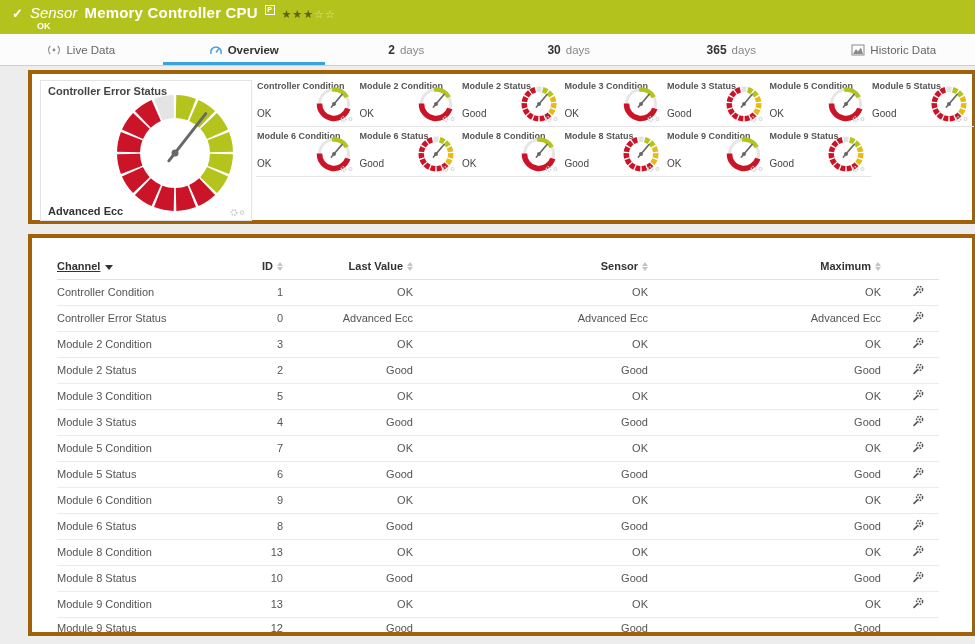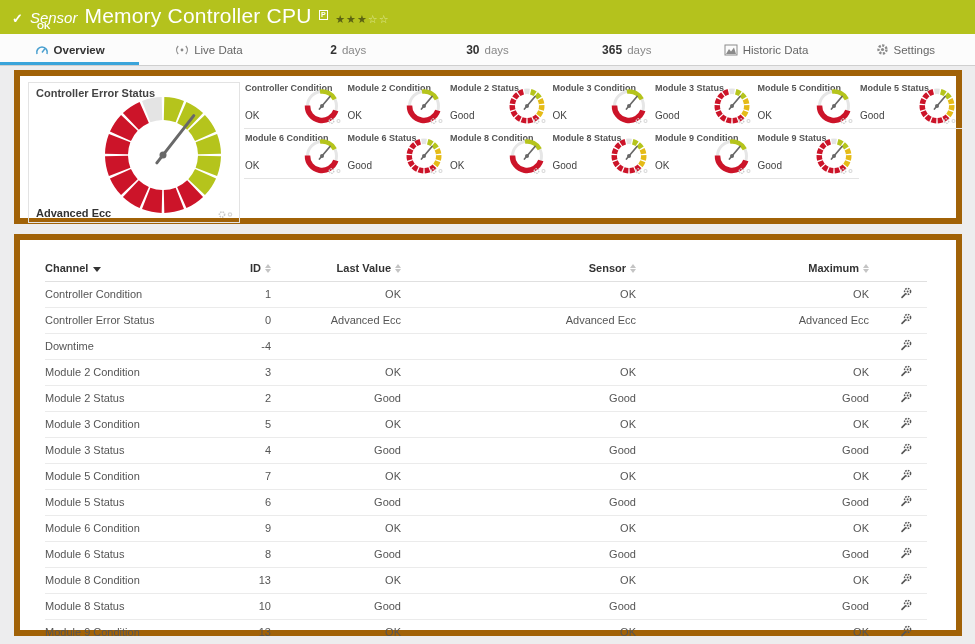--- a/index.html
+++ b/index.html
@@ -6,54 +6,54 @@
   html,body { margin:0; padding:0; }
   body {
     width:975px; height:644px; position:relative; overflow:hidden;
     background:#ededee; font-family:"Liberation Sans", sans-serif; color:#555;
   }
   
   .hdr { position:absolute; left:0; top:0; width:100%; height:34px; background:#b4c21d; color:#fff; }
   .hdr-line1 { position:absolute; left:12px; top:4px; display:flex; align-items:baseline; gap:7px; white-space:nowrap; }
   .hdr-check { font-size:13px; font-weight:bold; }
   .hdr-kind { font-style:italic; font-size:15px; }
-  .hdr-title { font-size:21px; font-weight:normal; letter-spacing:.2px; }
+  .hdr-title { font-size:15px; font-weight:bold; letter-spacing:.2px; }
   .hdr-flag { font-size:7px; font-weight:bold; border:1px solid #fff; padding:0 1.5px; position:relative; top:-6px; line-height:8px; }
   .hdr-stars { font-size:11px; letter-spacing:1px; }
   .stars-filled { color:#5c6313; }
   .stars-empty { color:#dde68e; }
   .hdr-status { position:absolute; left:37px; top:21px; font-size:9px; font-weight:bold; }
   
   .tabbar { position:absolute; left:0; top:34px; width:100%; height:32px; background:#fcfcfc;
             border-bottom:1px solid #cfcfcf; display:flex; }
   .tab { flex:1; display:flex; align-items:center; justify-content:center; gap:5px;
          font-size:11.5px; color:#666; cursor:pointer; position:relative; }
   .tab.active { color:#333; box-shadow: inset 0 -3px 0 #3aa4da; font-weight:bold; }
   .tab .num { font-weight:bold; color:#333; font-size:12px; }
   .tab .unit { color:#888; }
   .tab svg { display:block; }
   
-  .card { position:absolute; left:14px; width:948px; background:#fff; border:6px solid #a16207; }
+  .card { position:absolute; left:28px; width:948px; background:#fff; border:4px solid #a16207; }
   .card-gauges { top:70px; height:154px; }
   .card-table  { top:234px; height:402px; }
   
   .main-tile { position:absolute; left:8px; top:6px; width:212px; height:141px; border:1px solid #e3e3e3; }
   .main-title { position:absolute; left:7px; top:4px; font-size:11px; font-weight:bold; color:#444; }
   .main-value { position:absolute; left:7px; bottom:3px; font-size:11px; font-weight:bold; color:#333; }
   .main-tile svg.gauge { position:absolute; left:0; top:0; }
   .tile-icons { position:absolute; right:4px; bottom:3px; }
   
   .gauge-grid { position:absolute; left:224px; top:6px; width:718px; display:flex; flex-wrap:wrap; }
   .gtile { width:102.5px; height:47px; margin-bottom:3px; position:relative; border-bottom:1px solid #e4e4e4; cursor:pointer; }
   .gtile .glabel { position:absolute; left:1px; top:1px; font-size:9px; font-weight:bold; color:#555; white-space:nowrap; }
   .gtile svg.gauge { position:absolute; right:5px; top:4px; }
   .gtile .gvalue { position:absolute; left:1px; bottom:7px; font-size:10px; color:#444; }
   
   table.channels { position:absolute; left:25px; top:16px; width:882px; border-collapse:collapse; table-layout:fixed; }
-  table.channels th { font-size:11px; color:#333; font-weight:bold; padding:6px 0 7px 0; border-bottom:1px solid #e0e0e0; text-align:left; }
+  table.channels th { font-size:11px; color:#333; font-weight:bold; padding:6px 0 7px 0; border-bottom:1px solid #e0e0e0; text-align:left;text-decoration:underline; }
   table.channels td { font-size:11px; color:#555; padding:4px 0 5px 0; border-bottom:1px solid #ebebeb; }
   .col-id, .col-last, .col-min, .col-max { text-align:right !important; }
   th.col-id span, th.col-last span, th.col-min span, th.col-max span { display:inline-flex; align-items:center; }
   .col-gear { text-align:right !important; padding-right:14px !important; }
   .caret-down { display:inline-block; width:0; height:0; border-left:4px solid transparent; border-right:4px solid transparent;
                 border-top:5px solid #333; margin-left:5px; vertical-align:middle; }
   .sortpair { display:inline-flex; flex-direction:column; gap:1px; margin-left:4px; vertical-align:middle; }
   .tri-up   { width:0; height:0; border-left:3px solid transparent; border-right:3px solid transparent; border-bottom:4px solid #c4c4c4; }
   .tri-down { width:0; height:0; border-left:3px solid transparent; border-right:3px solid transparent; border-top:4px solid #c4c4c4; }
   .rowgear { cursor:pointer; }
@@ -66,60 +66,53 @@
     <span class="hdr-check">✓</span>
     <span class="hdr-kind">Sensor</span>
     <span class="hdr-title">Memory Controller CPU</span>
     <span class="hdr-flag">P</span>
     <span class="hdr-stars"><span class="stars-filled">★★★</span><span class="stars-empty">☆☆</span></span>
   </div>
   <div class="hdr-status">OK</div>
 </div>
 
 <div class="tabbar">
-  <div class="tab active">
-    <svg width="14" height="12" viewBox="0 0 14 12">
-      <path d="M2 10 A5.3 5.3 0 1 1 12 10" fill="none" stroke="#4aa0d0" stroke-width="1.6"></path>
-      <line x1="7" y1="8.5" x2="10" y2="4.5" stroke="#4aa0d0" stroke-width="1.4"></line>
-    </svg>
-    <span>Overview</span>
-  </div>
   <div class="tab">
     <svg width="14" height="12" viewBox="0 0 14 12">
       <path d="M3.2 2 A6 6 0 0 0 3.2 10" fill="none" stroke="#8a8a8a" stroke-width="1.2"></path>
       <path d="M10.8 2 A6 6 0 0 1 10.8 10" fill="none" stroke="#8a8a8a" stroke-width="1.2"></path>
       <circle cx="7" cy="6" r="1.4" fill="#8a8a8a"></circle>
     </svg>
     <span>Live Data</span>
   </div>
+  <div class="tab active">
+    <svg width="14" height="12" viewBox="0 0 14 12">
+      <path d="M2 10 A5.3 5.3 0 1 1 12 10" fill="none" stroke="#4aa0d0" stroke-width="1.6"></path>
+      <line x1="7" y1="8.5" x2="10" y2="4.5" stroke="#4aa0d0" stroke-width="1.4"></line>
+    </svg>
+    <span>Overview</span>
+  </div>
   <div class="tab">
     <span class="num">2</span>
     <span class="unit">days</span>
   </div>
   <div class="tab">
     <span class="num">30</span>
     <span class="unit">days</span>
   </div>
   <div class="tab">
     <span class="num">365</span>
     <span class="unit">days</span>
   </div>
   <div class="tab">
     <svg width="14" height="12" viewBox="0 0 14 12">
       <rect x="1" y="1" width="12" height="10" fill="none" stroke="#8a8a8a" stroke-width="1"></rect>
       <path d="M2 10 L5 5 L7 7.5 L10 3.5 L12 10 Z" fill="#8a8a8a"></path>
     </svg>
     <span>Historic Data</span>
-  </div>
-  <div class="tab">
-    <svg width="13" height="13" viewBox="0 0 13 13">
-      <circle cx="6.5" cy="6.5" r="4" fill="none" stroke="#8a8a8a" stroke-width="2.4" stroke-dasharray="2.2 1.4"></circle>
-      <circle cx="6.5" cy="6.5" r="1.6" fill="#8a8a8a"></circle>
-    </svg>
-    <span>Settings</span>
   </div>
 </div>
 
 <div class="card card-gauges">
   <div class="main-tile">
     <div class="main-title">Controller Error Status</div>
     <svg class="gauge" id="main-gauge-svg" width="212" height="139" viewBox="0 0 212 139">
         <path d="M113.02577493523866 17.92521952950029 A58 58 0 0 1 132.68413465277868 14.014928659283498 L133.20594332495264 37.00900867370556 A35 35 0 0 0 121.34314004712678 39.36866695745707 Z" fill="#e4e4e4"></path>
         <path d="M135.31586534722132 14.014928659283498 A58 58 0 0 1 154.97422506476136 17.925219529500296 L146.65685995287325 39.36866695745707 A35 35 0 0 0 134.79405667504736 37.00900867370556 Z" fill="#b5c41c"></path>
         <path d="M157.40562718843861 18.93233926471016 A58 58 0 0 1 174.07117984245778 30.067905537245046 L158.18088438769004 46.696149893165114 A35 35 0 0 0 148.12408537233364 39.976411625256134 Z" fill="#b5c41c"></path>
@@ -496,34 +489,20 @@
     <td class="col-max">Advanced Ecc</td>
     <td class="col-gear">
       <svg class="rowgear" width="14" height="14" viewBox="0 0 14 14">
         <line x1="3" y1="11.4" x2="6" y2="8.4" stroke="#555" stroke-width="1.6" stroke-linecap="round"></line>
         <circle cx="8.6" cy="5.4" r="3" fill="none" stroke="#555" stroke-width="1.5" stroke-dasharray="1.7 1.1"></circle>
         <circle cx="8.6" cy="5.4" r="1" fill="#555"></circle>
       </svg>
     </td>
   </tr>
 
-  <tr>
-    <td>Downtime</td>
-    <td class="col-id">-4</td>
-    <td class="col-last"></td>
-    <td class="col-min"></td>
-    <td class="col-max"></td>
-    <td class="col-gear">
-      <svg class="rowgear" width="14" height="14" viewBox="0 0 14 14">
-        <line x1="3" y1="11.4" x2="6" y2="8.4" stroke="#555" stroke-width="1.6" stroke-linecap="round"></line>
-        <circle cx="8.6" cy="5.4" r="3" fill="none" stroke="#555" stroke-width="1.5" stroke-dasharray="1.7 1.1"></circle>
-        <circle cx="8.6" cy="5.4" r="1" fill="#555"></circle>
-      </svg>
-    </td>
-  </tr>
 
   <tr>
     <td>Module 2 Condition</td>
     <td class="col-id">3</td>
     <td class="col-last">OK</td>
     <td class="col-min">OK</td>
     <td class="col-max">OK</td>
     <td class="col-gear">
       <svg class="rowgear" width="14" height="14" viewBox="0 0 14 14">
         <line x1="3" y1="11.4" x2="6" y2="8.4" stroke="#555" stroke-width="1.6" stroke-linecap="round"></line>

